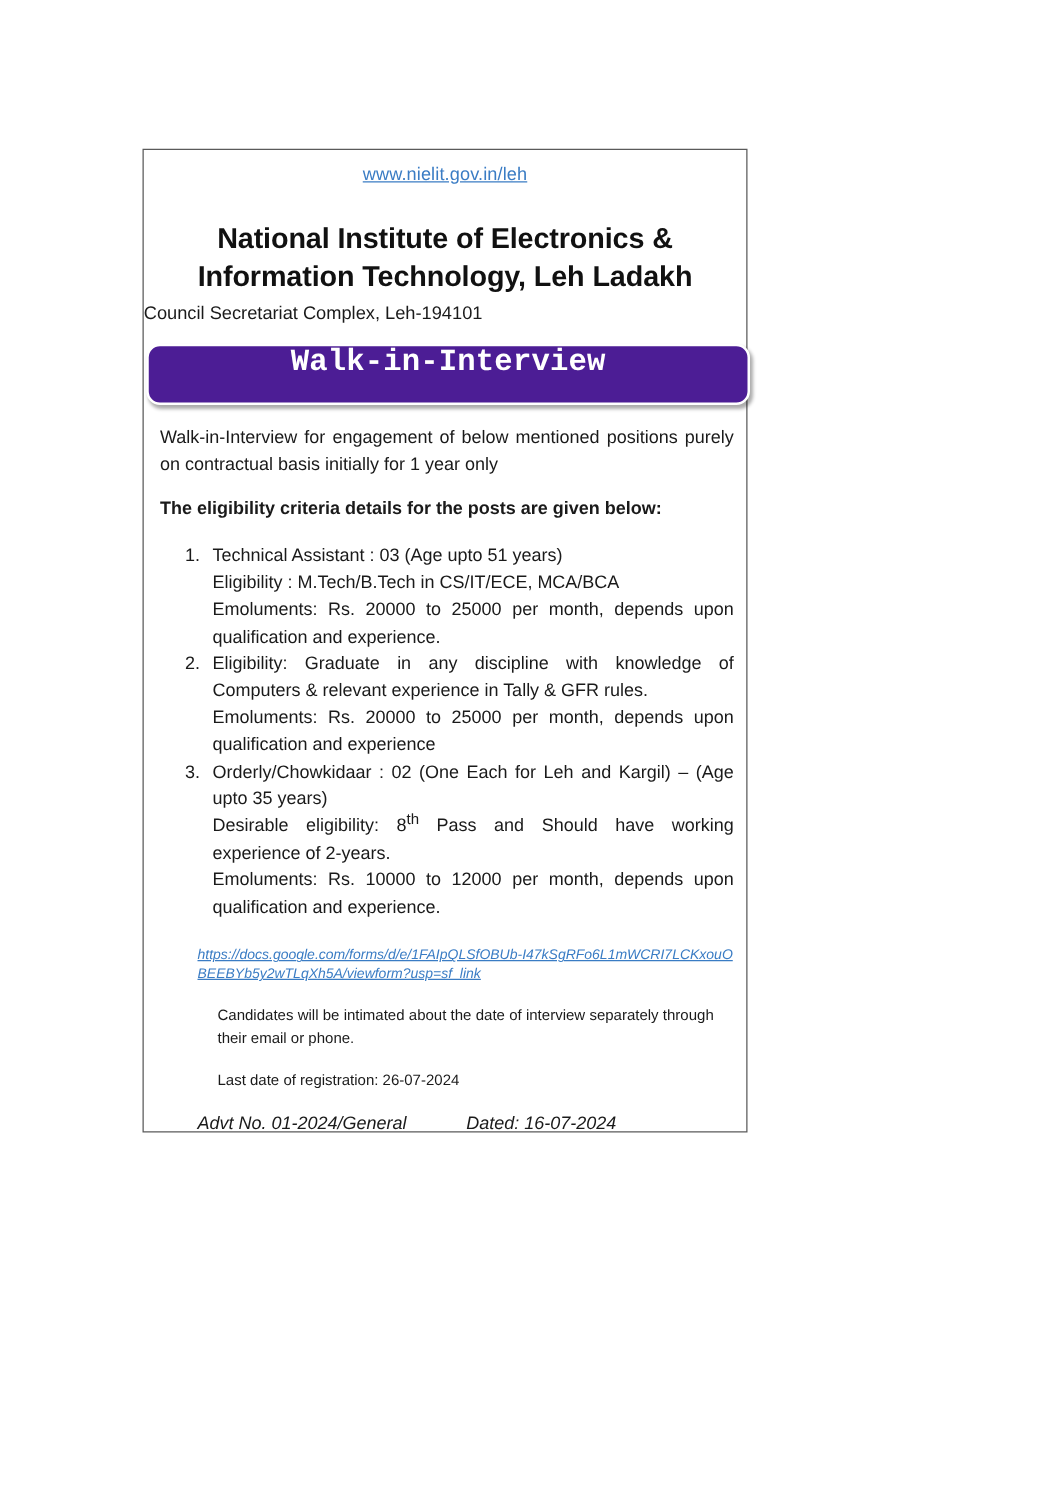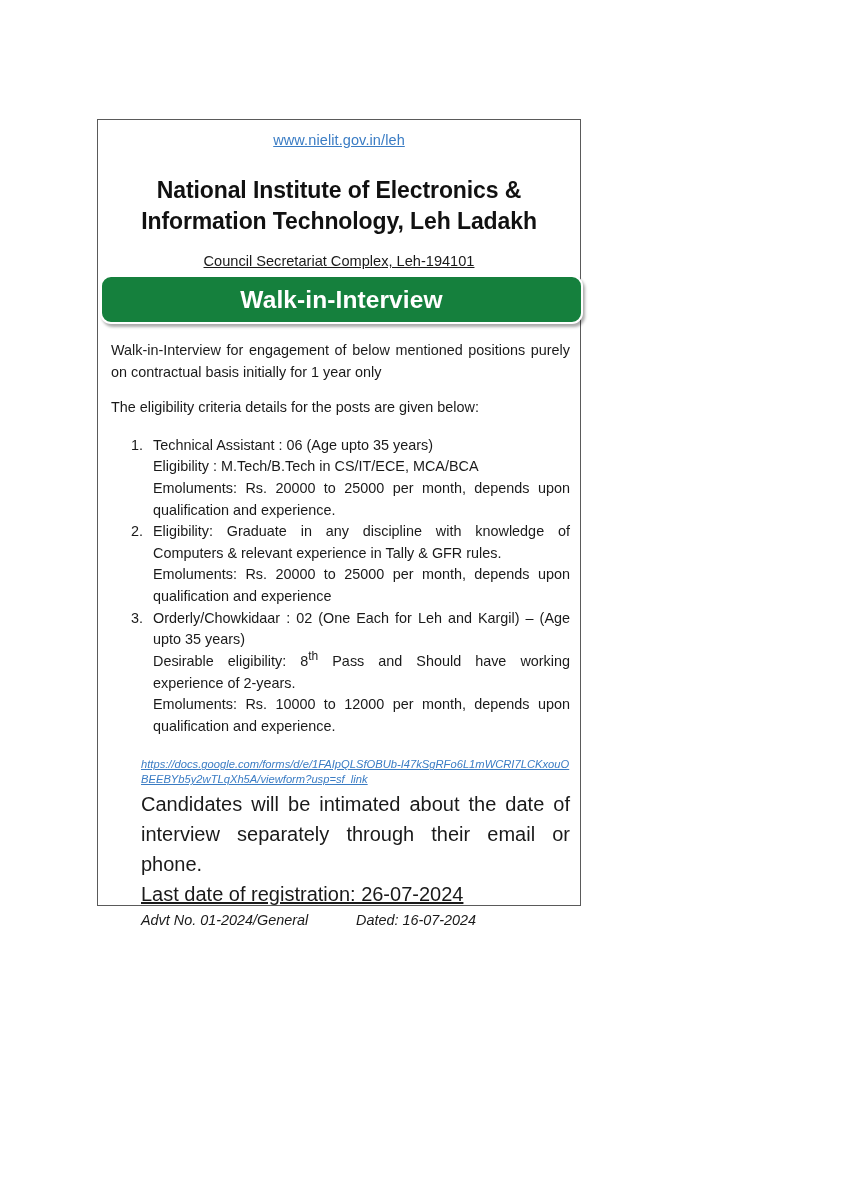--- a/index.html
+++ b/index.html
@@ -13,21 +13,21 @@
     height: 1200px;
     font-family: "Liberation Sans", sans-serif;
     color: #1a1a1a;
     position: relative;
     overflow: hidden;
   }
 
   
   .doc-frame {
     position: absolute;
-    left: 97px;
+    left: 114px;
     top: 119px;
     width: 484px;
     height: 787px;
     border: 1.3px solid #5a5a5a;
     box-sizing: border-box;
     background: #ffffff;
   }
 
   .doc-inner {
     position: absolute;
@@ -52,49 +52,47 @@
   .org-title {
     margin: 26px 16px 0 16px;
     text-align: center;
     font-size: 23px;
     font-weight: bold;
     line-height: 1.34;
     letter-spacing: -0.1px;
     color: #111;
   }
   .org-address {
-    margin-top: 16px;
-    text-align: center;
+    margin-top: 6px;
     font-size: 14.6px;
     color: #1a1a1a;
-    text-decoration: underline;
   }
 
   
   .banner-wrap {
     position: absolute;
     left: 2px;
     top: 155px;
     width: 483px;
     height: 49px;
   }
   .banner {
     position: absolute;
     left: 0;
     top: 0;
     width: 100%;
     height: 100%;
-    background: #15803d;
+    background: #4c1d95;
     border-radius: 11px;
     border: 2.5px solid #ffffff;
     box-sizing: border-box;
     box-shadow: 2px 3px 3px rgba(0,0,0,0.33);
     display: flex;
-    align-items: center;
     justify-content: center;
+    font-family: Liberation Mono, monospace;
   }
   .banner-title {
     color: #ffffff;
     font-size: 24.5px;
     font-weight: bold;
     letter-spacing: 0.1px;
   }
 
   
   .body-area {
@@ -103,21 +101,21 @@
     top: 220px;
     width: 459px;
     font-size: 14.4px;
     line-height: 1.5;
   }
 
   p.para {
     margin: 0 0 14px 0;
     text-align: justify;
   }
-  p.para.last-intro { margin-bottom: 16px; }
+  p.para.last-intro { margin-bottom: 16px; font-weight: bold; }
 
   
   .post-list {
     margin: 0;
     padding: 0;
     list-style: none;
   }
   .post-item {
     position: relative;
     padding-left: 42px;
@@ -156,25 +154,25 @@
     display: block;
     font-style: italic;
     font-size: 11.2px;
     color: #3a7cc4;
     text-decoration: underline;
     line-height: 1.32;
     word-break: break-all;
     margin-bottom: 2px;
   }
   .closing-line {
-    margin: 0;
+    margin: 16px;
     text-align: justify;
-    font-size: 20px;
-  }
-  .closing-line.nojust { text-align: left; text-decoration: underline; }
+    font-size: 12px;
+  }
+  .closing-line.nojust { text-align: left; }
 
   .footer-row {
     display: flex;
     margin-top: 1px;
     font-style: italic;
     font-size: 14.4px;
   }
   .advt-no { width: 215px; }
   .dated { }
 </style>
@@ -199,21 +197,21 @@
 
     <div class="body-area">
 
       <p class="para">Walk-in-Interview for engagement of below mentioned positions purely on contractual basis initially for 1 year only</p>
       <p class="para last-intro">The eligibility criteria details for the posts are given below:</p>
 
       <ol class="post-list">
 
         <li class="post-item">
           <span class="post-num">1.</span>
-          <div class="post-line nojust">Technical Assistant   : 06  (Age upto 35 years)</div>
+          <div class="post-line nojust">Technical Assistant   : 03  (Age upto 51 years)</div>
           <div class="post-line nojust">Eligibility  : M.Tech/B.Tech in CS/IT/ECE, MCA/BCA</div>
           <div class="post-line">Emoluments: Rs. 20000 to 25000 per month, depends upon qualification and experience.</div>
         </li>
 
         <li class="post-item">
           <span class="post-num">2.</span>
           <div class="post-line">Eligibility:   Graduate in any discipline with knowledge of Computers &amp; relevant experience in Tally &amp; GFR rules.</div>
           <div class="post-line">Emoluments: Rs. 20000 to 25000 per month, depends upon qualification and experience</div>
         </li>
 

